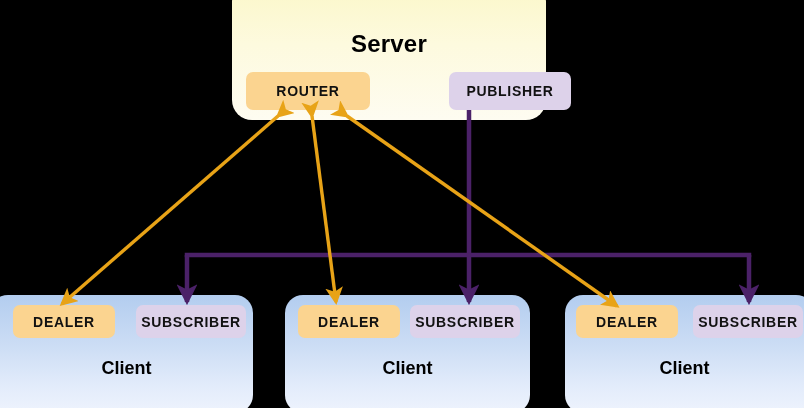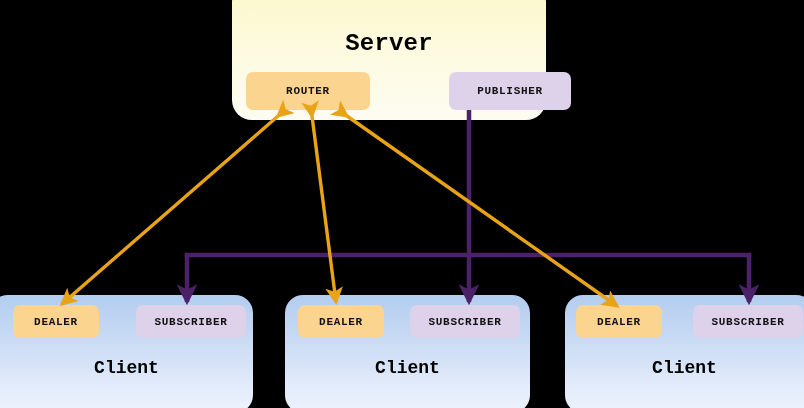--- a/index.html
+++ b/index.html
@@ -1,39 +1,39 @@
 <!DOCTYPE html>
 <html><head>
 <meta charset="utf-8">
 <style>
   html,body{margin:0;padding:0;background:#000;}
   #stage{
     position:relative;width:804px;height:408px;background:#000;overflow:hidden;
-    font-family:Liberation Mono, monospace;
+    font-family:Liberation Sans, sans-serif;
   }
   #wires{position:absolute;left:0;top:0;width:804px;height:408px;z-index:3;pointer-events:none;}
 
   .node{position:absolute;box-sizing:border-box;}
 
   
   .server-box{
     left:232px;top:-18px;width:314px;height:138px;
     border-radius:20px;
     background:linear-gradient(180deg,#fbf7c8 0%,#fdfade 45%,#fefcf1 100%);
     z-index:1;
   }
   .server-title{
     position:absolute;left:0;right:0;top:48px;text-align:center;
     font-size:24px;font-weight:bold;color:#000;letter-spacing:.2px;
   }
 
   
   .chip{
     position:absolute;border-radius:7px;display:flex;align-items:center;justify-content:center;
-    font-size:11px;font-weight:bold;color:#111;letter-spacing:.7px;z-index:2;
+    font-size:14px;font-weight:bold;color:#111;letter-spacing:.7px;z-index:2;
   }
   .chip.orange{background:#fbd490;}
   .chip.purple{background:#ddd2ea;}
 
   .router{left:246px;top:72px;width:124px;height:38px;}
   .publisher{left:408px;top:72px;width:122px;height:38px;margin-left:41px;}
 
   
   .client-box{
     top:295px;height:118px;border-radius:18px;
@@ -44,21 +44,21 @@
   .client-2{left:285px;width:245px;}
   .client-3{left:565px;width:249px;}
 
   .client-title{
     position:absolute;left:0;right:0;top:63px;text-align:center;
     font-size:18px;font-weight:bold;color:#000;
   }
   .client-1 .client-title{left:10px;}
   .client-3 .client-title{right:10px;}
 
-  .dealer{top:305px;width:86px;height:33px;}
+  .dealer{top:305px;width:102px;height:33px;}
   .subscriber{top:305px;width:110px;height:33px;}
 
   .d1{left:13px;}   .s1{left:136px;}
   .d2{left:298px;}  .s2{left:410px;}
   .d3{left:576px;}  .s3{left:693px;}
 </style>
 </head>
 <body>
 
 <div id="stage">

